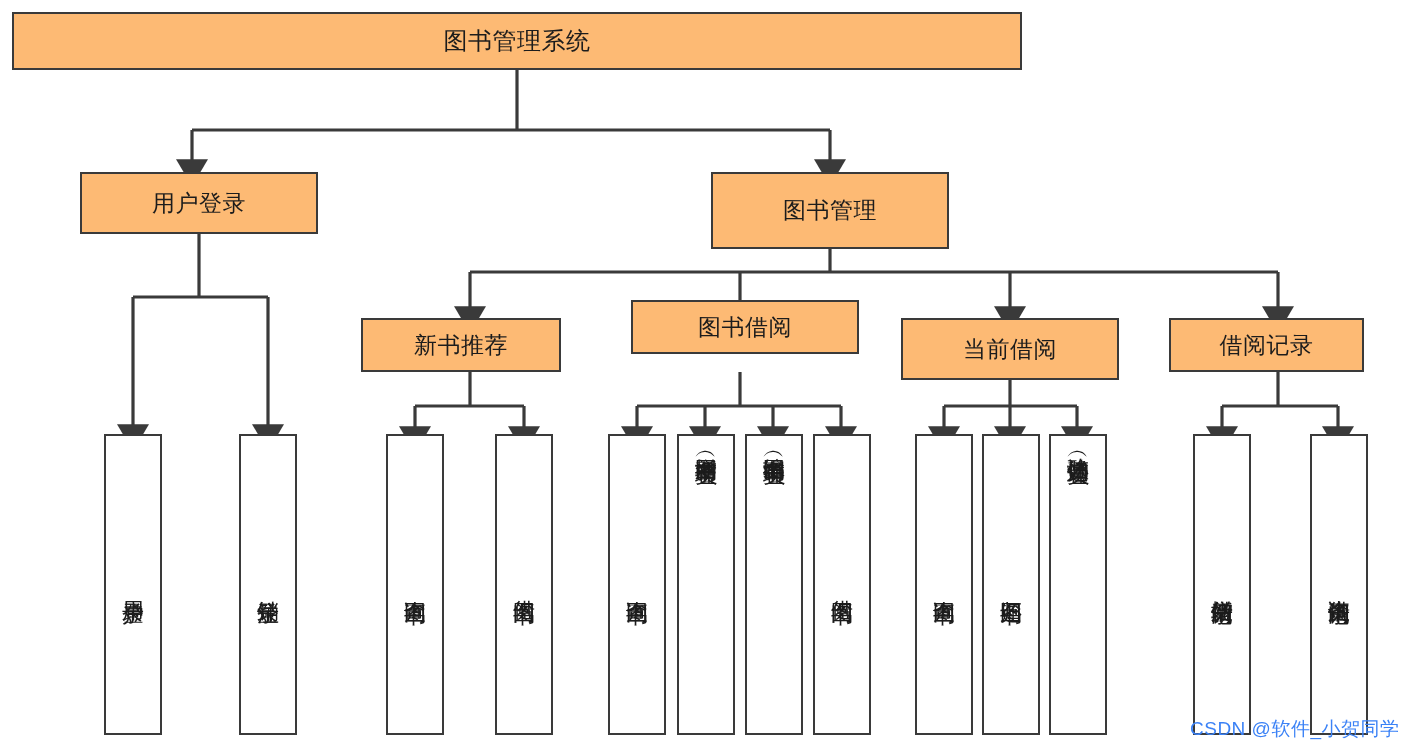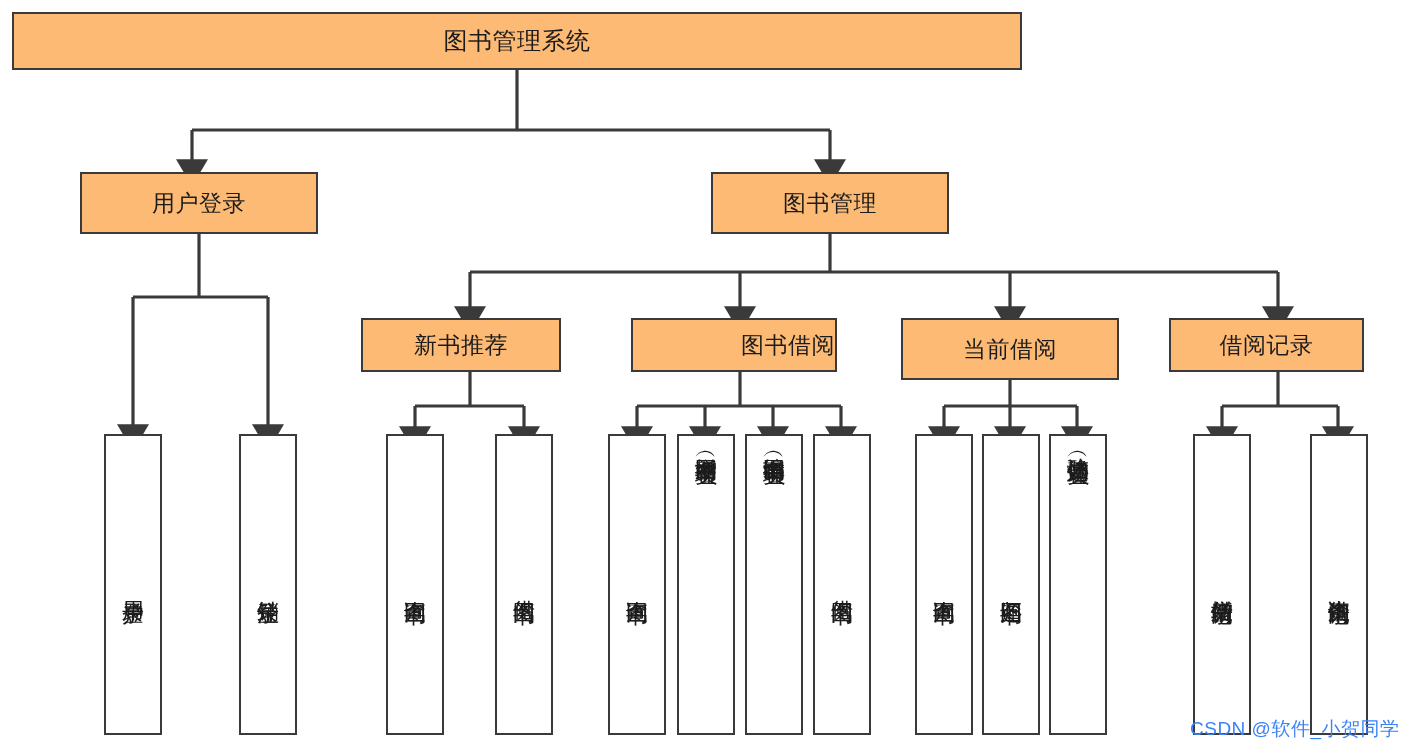--- a/index.html
+++ b/index.html
@@ -121,28 +121,28 @@
     </g>
   </svg>
 
   <div class="node root" style="left:12px; top:12px; width:1010px; height:58px;">
     <span class="label">图书管理系统</span>
   </div>
 
   <div class="node" style="left:80px; top:172px; width:238px; height:62px;">
     <span class="label">用户登录</span>
   </div>
-  <div class="node" style="left:711px; top:172px; width:238px; height:62px;">
+  <div class="node" style="left:711px; top:172px; width:238px; height:77px;">
     <span class="label">图书管理</span>
   </div>
 
   <div class="node" style="left:361px; top:318px; width:200px; height:54px;">
     <span class="label">新书推荐</span>
   </div>
-  <div class="node" style="left:631px; top:318px; width:206px; height:54px;justify-content:flex-end;">
+  <div class="node" style="left:631px; top:300px; width:228px; height:54px;">
     <span class="label">图书借阅</span>
   </div>
   <div class="node" style="left:901px; top:318px; width:218px; height:62px;">
     <span class="label">当前借阅</span>
   </div>
   <div class="node" style="left:1169px; top:318px; width:195px; height:54px;">
     <span class="label">借阅记录</span>
   </div>
 
   <div class="leaf mid" style="left:104px; top:434px; width:58px; height:301px;">

